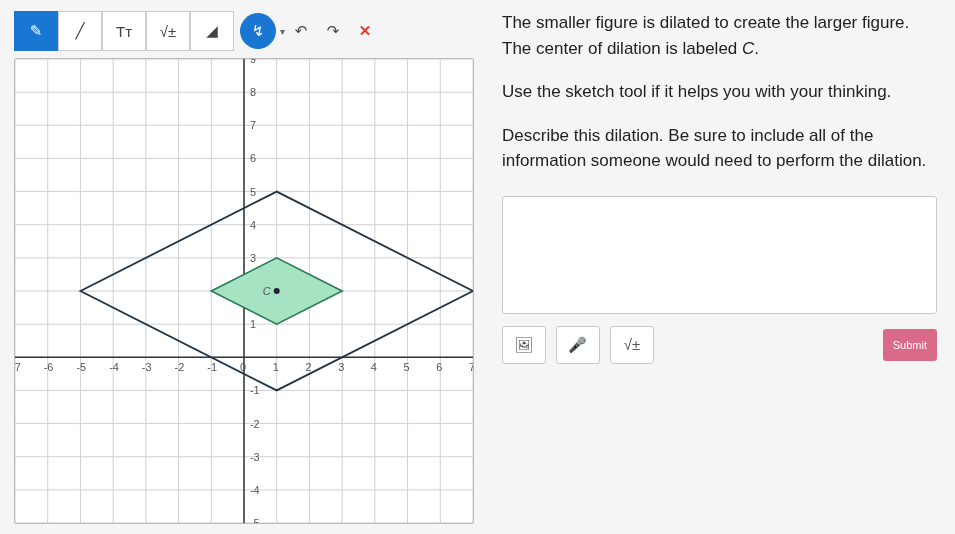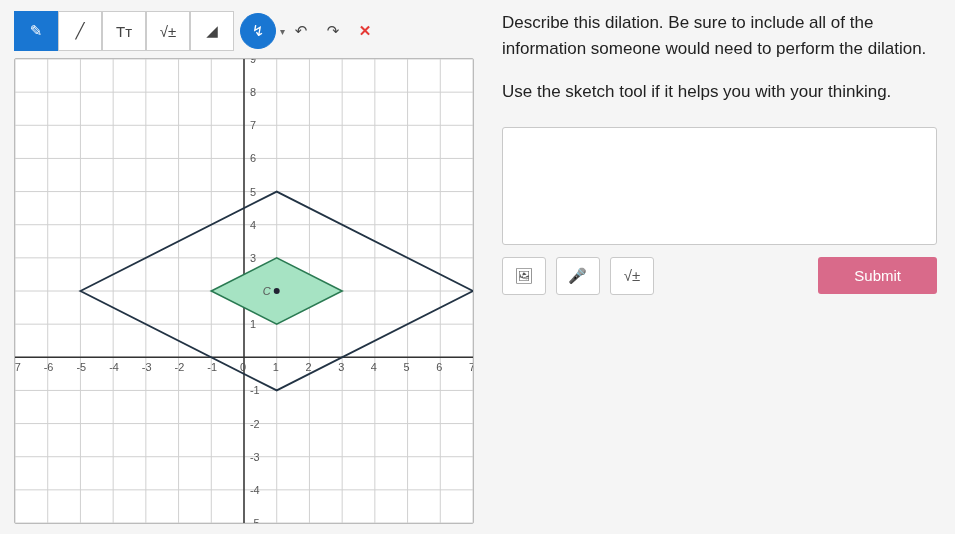--- a/index.html
+++ b/index.html
@@ -13,21 +13,21 @@
 .tbtn .serif{font-family:Liberation Sans, sans-serif}
 .caret{font-size:10px;color:#666;margin-left:4px;align-self:center}
 .closex{color:#e53935;font-weight:bold}
 .graph{width:460px;height:466px;background:#fff;border:1px solid #bbb;border-radius:2px}
 .right{flex:1;padding:0 4px 0 18px;display:flex;flex-direction:column}
 .prompt p{font-size:17px;line-height:1.5;color:#222;margin-bottom:18px}
 .answer-area{margin-top:4px;border:1px solid #c9c9c9;border-radius:3px;background:#fff;height:118px}
 .answer-tools{display:flex;align-items:center;margin-top:12px;gap:10px}
 .mini{width:44px;height:38px;border:1px solid #c9c9c9;background:#fff;border-radius:3px;display:flex;align-items:center;justify-content:center;font-size:15px;color:#555;cursor:pointer}
 .spacer{flex:1}
-.submit{background:#d96a8a;color:#fff;border:none;border-radius:3px;padding:10px 36px;font-size:15px;cursor:pointer}
+.submit{background:#d96a8a;color:#fff;border:none;border-radius:3px;padding:10px 10px;font-size:11px;cursor:pointer}
 svg text{font-size:11px;fill:#555;font-family:Arial}
 .axis{stroke:#333;stroke-width:1.5}
 .grid line{stroke:#d0d0d0;stroke-width:1}
 .kite-big{fill:none;stroke:#234;stroke-width:1.8}
 .kite-small{fill:#a6e3c3;stroke:#2a7a52;stroke-width:1.6}
 </style>
 </head>
 <body>
 
 <div class="left">
@@ -132,22 +132,25 @@
       </g>
     <polygon class="kite-big" points="65.71428571428571,233 262.85714285714283,133.1428571428571 460,233 262.85714285714283,332.8571428571429"></polygon>
     <polygon class="kite-small" points="197.14285714285714,233 262.85714285714283,199.71428571428572 328.57142857142856,233 262.85714285714283,266.28571428571433"></polygon>
     <circle r="3" fill="#223" cx="262.85714285714283" cy="233"></circle>
     <text font-style="italic" font-size="13" fill="#222" x="248.85714285714283" y="237">C</text>
   </svg>
 </div>
 
 <div class="right">
   <div class="prompt">
+    <p>
+      <span>The smaller figure is dilated to create the larger figure. The center of dilation is labeled </span><i>C</i><span>.</span>
+    </p>
+    <p>Use the sketch tool if it helps you with your thinking.</p>
     <p>Describe this dilation. Be sure to include all of the information someone would need to perform the dilation.</p>
-    <p>Use the sketch tool if it helps you with your thinking.</p>
   </div>
   <div class="answer-area"></div>
   <div class="answer-tools">
     <div class="mini">
         <span>🖼</span>
       </div>
     <div class="mini">
         <span>🎤</span>
       </div>
     <div class="mini">

